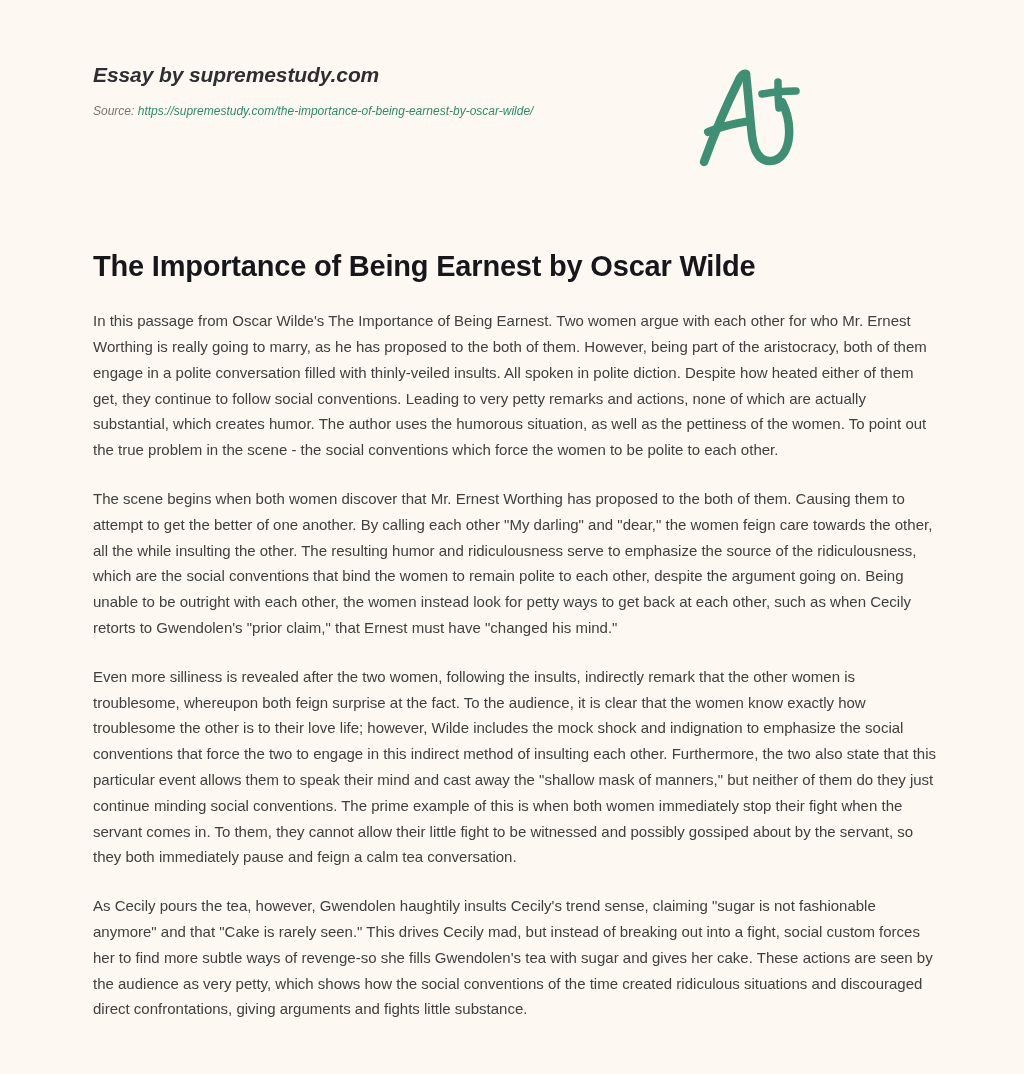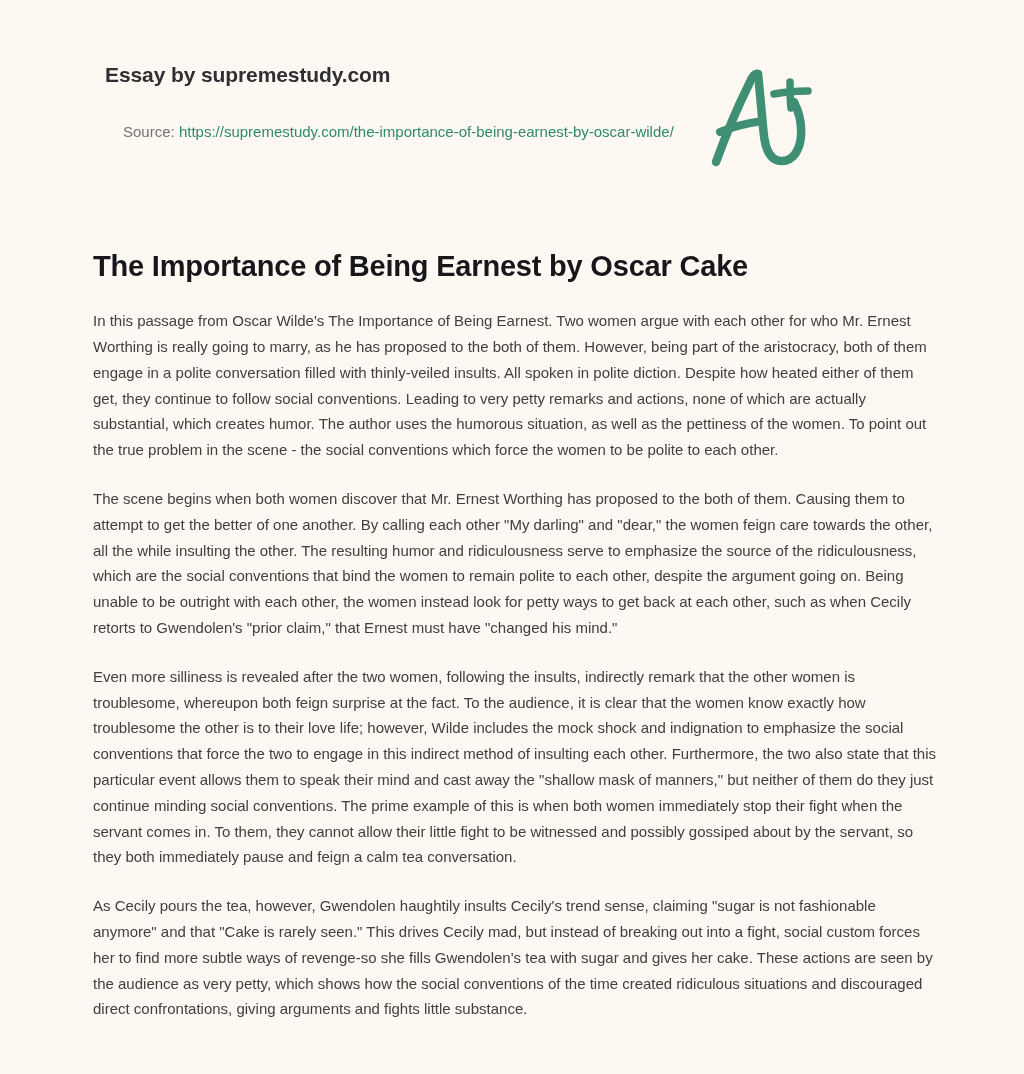--- a/index.html
+++ b/index.html
@@ -20,45 +20,46 @@
     position: relative;
     width: 1024px;
     height: 1074px;
     box-sizing: border-box;
   }
 
   
   .header {
     position: absolute;
     top: 0;
-    left: 12px;
+    left: 0;
     width: 868px;
     height: 200px;
+    font-style: italic;
   }
 
   .brand-block {
     position: absolute;
     left: 93px;
     top: 62px;
     width: 700px;
   }
 
   .essay-by {
     font-size: 21px;
     font-weight: bold;
     letter-spacing: -0.1px;
     color: #2f2f33;
     line-height: 1.2;
     margin: 0;
   }
 
   .source-line {
-    margin: 18px;
+    margin: 0;
     padding-top: 17px;
-    font-size: 15px;
+    font-size: 12px;
     line-height: 1.3;
     color: #77736e;
     white-space: nowrap;
   }
 
   .source-label {
     color: #77736e;
   }
 
   .source-url {
@@ -143,21 +144,21 @@
 
           <path d="M76 32 C 86 30, 98 29, 110 29" stroke-width="7.5"></path>
         </g>
       </svg>
     </div>
 
   </div>
 
   <div class="article">
 
-    <h1 class="article-title">The Importance of Being Earnest by Oscar Cake</h1>
+    <h1 class="article-title">The Importance of Being Earnest by Oscar Wilde</h1>
 
     <div class="article-body">
       <p>In this passage from Oscar Wilde's The Importance of Being Earnest. Two women argue with each other for who Mr. Ernest Worthing is really going to marry, as he has proposed to the both of them. However, being part of the aristocracy, both of them engage in a polite conversation filled with thinly-veiled insults. All spoken in polite diction. Despite how heated either of them get, they continue to follow social conventions. Leading to very petty remarks and actions, none of which are actually substantial, which creates humor. The author uses the humorous situation, as well as the pettiness of the women. To point out the true problem in the scene - the social conventions which force the women to be polite to each other.</p>
       <p>The scene begins when both women discover that Mr. Ernest Worthing has proposed to the both of them. Causing them to attempt to get the better of one another. By calling each other "My darling" and "dear," the women feign care towards the other, all the while insulting the other. The resulting humor and ridiculousness serve to emphasize the source of the ridiculousness, which are the social conventions that bind the women to remain polite to each other, despite the argument going on. Being unable to be outright with each other, the women instead look for petty ways to get back at each other, such as when Cecily retorts to Gwendolen's "prior claim," that Ernest must have "changed his mind."</p>
       <p>Even more silliness is revealed after the two women, following the insults, indirectly remark that the other women is troublesome, whereupon both feign surprise at the fact. To the audience, it is clear that the women know exactly how troublesome the other is to their love life; however, Wilde includes the mock shock and indignation to emphasize the social conventions that force the two to engage in this indirect method of insulting each other. Furthermore, the two also state that this particular event allows them to speak their mind and cast away the "shallow mask of manners," but neither of them do they just continue minding social conventions. The prime example of this is when both women immediately stop their fight when the servant comes in. To them, they cannot allow their little fight to be witnessed and possibly gossiped about by the servant, so they both immediately pause and feign a calm tea conversation.</p>
       <p>As Cecily pours the tea, however, Gwendolen haughtily insults Cecily's trend sense, claiming "sugar is not fashionable anymore" and that "Cake is rarely seen." This drives Cecily mad, but instead of breaking out into a fight, social custom forces her to find more subtle ways of revenge-so she fills Gwendolen's tea with sugar and gives her cake. These actions are seen by the audience as very petty, which shows how the social conventions of the time created ridiculous situations and discouraged direct confrontations, giving arguments and fights little substance.</p>
     </div>
 
   </div>
 

